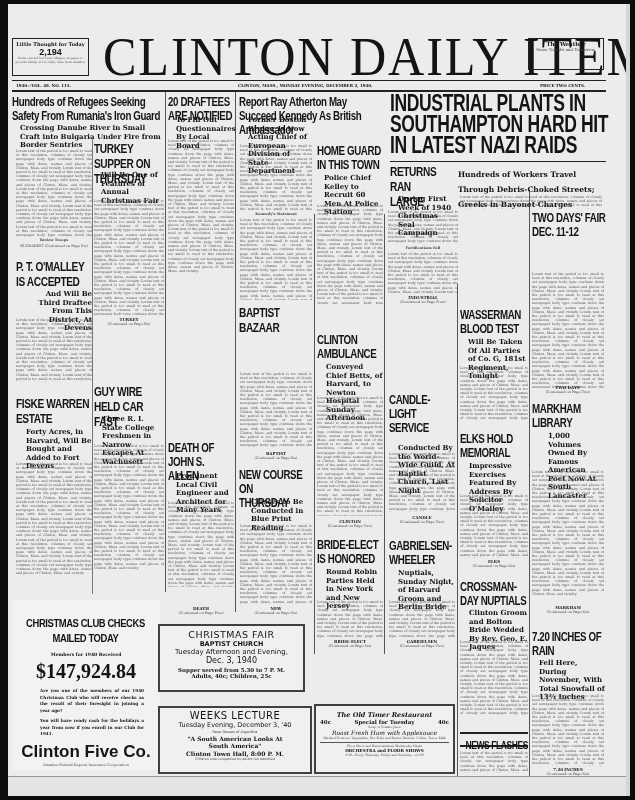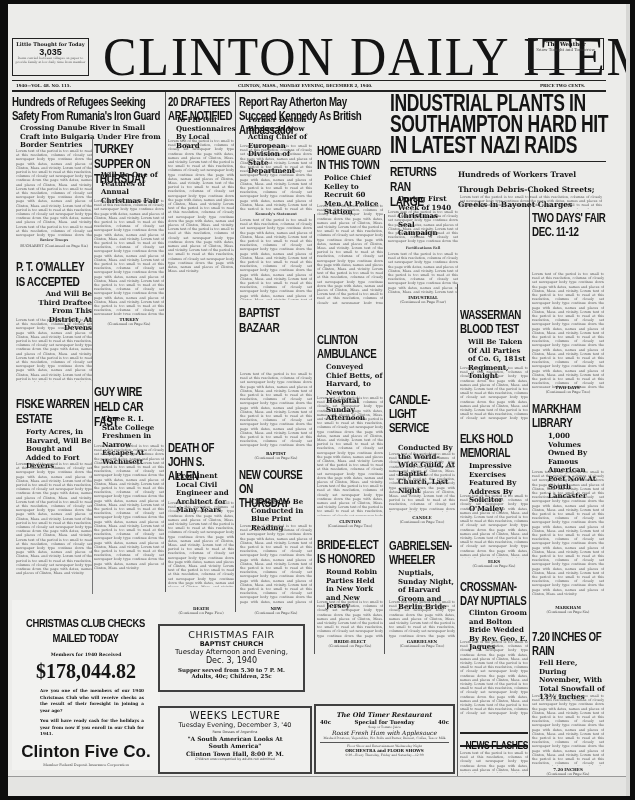--- a/index.html
+++ b/index.html
@@ -16,21 +16,21 @@
 .cont{font-size:3.5px;line-height:4px;text-align:center;color:#444}
 .cont b{display:block;font-size:4px;color:#222}
 </style>
 </head>
 <body>
 
 <div id="page">
 
   <div class="abs" style="left:4px;top:34px;width:77px;height:38px;border:1px solid #222;padding:2px;text-align:center">
     <div style="font-size:5px;font-weight:bold">Little Thought for Today</div>
-    <div style="font-family:'Liberation Sans',sans-serif;font-weight:bold;font-size:9px">3,035</div>
+    <div style="font-family:'Liberation Sans',sans-serif;font-weight:bold;font-size:9px">2,194</div>
     <div style="font-size:3px;line-height:3.6px;color:#555">Items carried between villages on paper to provide family at low daily time from member</div>
   </div>
   <div class="abs" style="left:95px;top:26px;width:430px;font-family:'Liberation Serif',serif;font-size:54px;letter-spacing:2px;white-space:nowrap;line-height:54px;transform:scaleX(0.93);transform-origin:left top">CLINTON DAILY ITEM</div>
   <div class="abs" style="left:520px;top:34px;width:76px;height:32px;border:1px solid #222;padding:2px;text-align:center">
     <div style="font-size:5.5px;font-weight:bold">The Weather</div>
     <div style="font-size:4px;line-height:5px;color:#444">Snow Tonight and Tomorrow.</div>
   </div>
   <div class="rule" style="left:4px;top:76px;width:594px;height:1px"></div>
   <div class="abs" style="left:8px;top:79px;font-size:4px;font-weight:bold">1940—VOL. 48. NO. 115.</div>
   <div class="abs" style="left:230px;top:79px;font-size:4px;font-weight:bold">CLINTON, MASS., MONDAY EVENING, DECEMBER 2, 1940.</div>
@@ -156,21 +156,21 @@
   <div class="abs cont" style="left:524px;top:764px;width:72px"><b>7.20 INCHES</b><span>(Continued on Page Six)</span></div>
 
   <div class="abs" style="left:452px;top:728px;width:68px;height:15px;border-top:2px solid #222;border-bottom:2px solid #222;text-align:center">
     <span class="hl" style="font-size:10px;line-height:12px;display:inline-block;transform:scaleX(0.85);transform-origin:center top">NEWS FLASHES</span>
   </div>
   <div class="abs body" style="left:452px;top:747px;width:68px;height:22px">Lorem text of the period is too small to read at this resolution, columns of closely set newspaper body type continue down the page with dates, names and places of Clinton, Mass. and vicinity. Lorem text of the period is too small to read at this resolution, columns of closely set newspaper body type continue down the page with dates, names and places of Clinton, Mass. and vicinity. Lorem text of the period is too small to read at this resolution, columns of closely set newspaper body type continue down the page with dates, names and places of Clinton, Mass. and vicinity. Lorem text of the period is too small to read at this resolution, columns of closely set newspaper body type continue down the page with dates, names and places of Clinton, Mass. and vicinity. Lorem text of the period is too small to read at this resolution, columns of closely set newspaper body type continue down the page with dates, names and places of Clinton, Mass. and vicinity. Lorem text of the period is too small to read at this resolution, columns of closely set newspaper body type continue down the page with dates, names and places of Clinton, Mass. and vicinity. </div>
 
   <div class="abs" style="left:4px;top:596px;width:148px;height:170px;background:#f2f2f0;text-align:center">
     <div class="hl" style="position:absolute;left:14px;top:16px;width:145px;white-space:normal;font-size:11.5px;line-height:15px;text-align:center;transform:scaleX(0.82)">CHRISTMAS CLUB CHECKS MAILED TODAY</div>
     <div style="position:absolute;left:0;top:52px;width:148px;font-size:4.5px;font-weight:bold">Members for 1940 Received</div>
-    <div style="position:absolute;left:0;top:60px;width:148px;font-family:'Liberation Serif',serif;font-weight:bold;font-size:20px">$178,044.82</div>
+    <div style="position:absolute;left:0;top:60px;width:148px;font-family:'Liberation Serif',serif;font-weight:bold;font-size:20px">$147,924.84</div>
     <div style="position:absolute;left:28px;top:88px;width:104px;font-size:4.2px;line-height:6.5px;font-weight:bold;text-align:justify">Are you one of the members of our 1940 Christmas Club who will receive checks as the result of their foresight in joining a year ago?</div>
     <div style="position:absolute;left:28px;top:118px;width:104px;font-size:4.2px;line-height:6.5px;font-weight:bold;text-align:justify">You will have ready cash for the holidays a year from now if you enroll in our Club for 1941.</div>
     <div style="position:absolute;left:0;top:142px;width:148px;font-family:'Liberation Sans',sans-serif;font-weight:bold;font-size:17px">Clinton Five Co.</div>
     <div style="position:absolute;left:0;top:163px;width:148px;font-size:3.5px;color:#444">Member Federal Deposit Insurance Corporation</div>
   </div>
 
   <div class="box" style="left:150px;top:620px;width:147px;height:68px;text-align:center;font-family:'DejaVu Sans',sans-serif">
     <div style="font-size:9.5px;margin-top:3px;letter-spacing:0.5px">CHRISTMAS FAIR</div>
     <div style="font-size:6.5px;font-weight:bold">BAPTIST CHURCH</div>
     <div style="font-size:7px">Tuesday Afternoon and Evening,</div>

